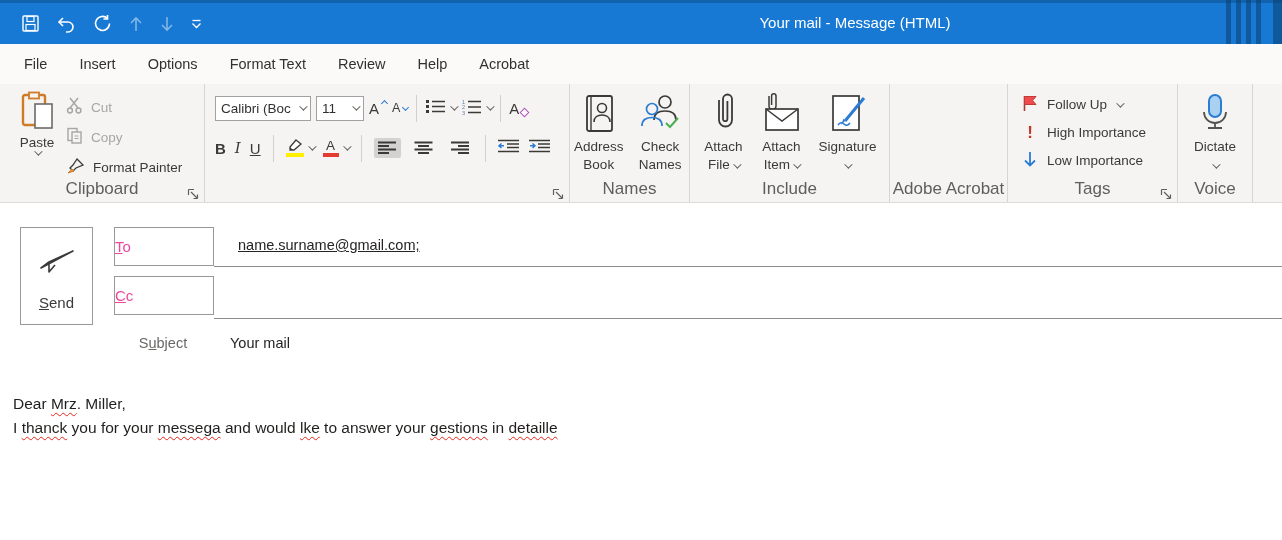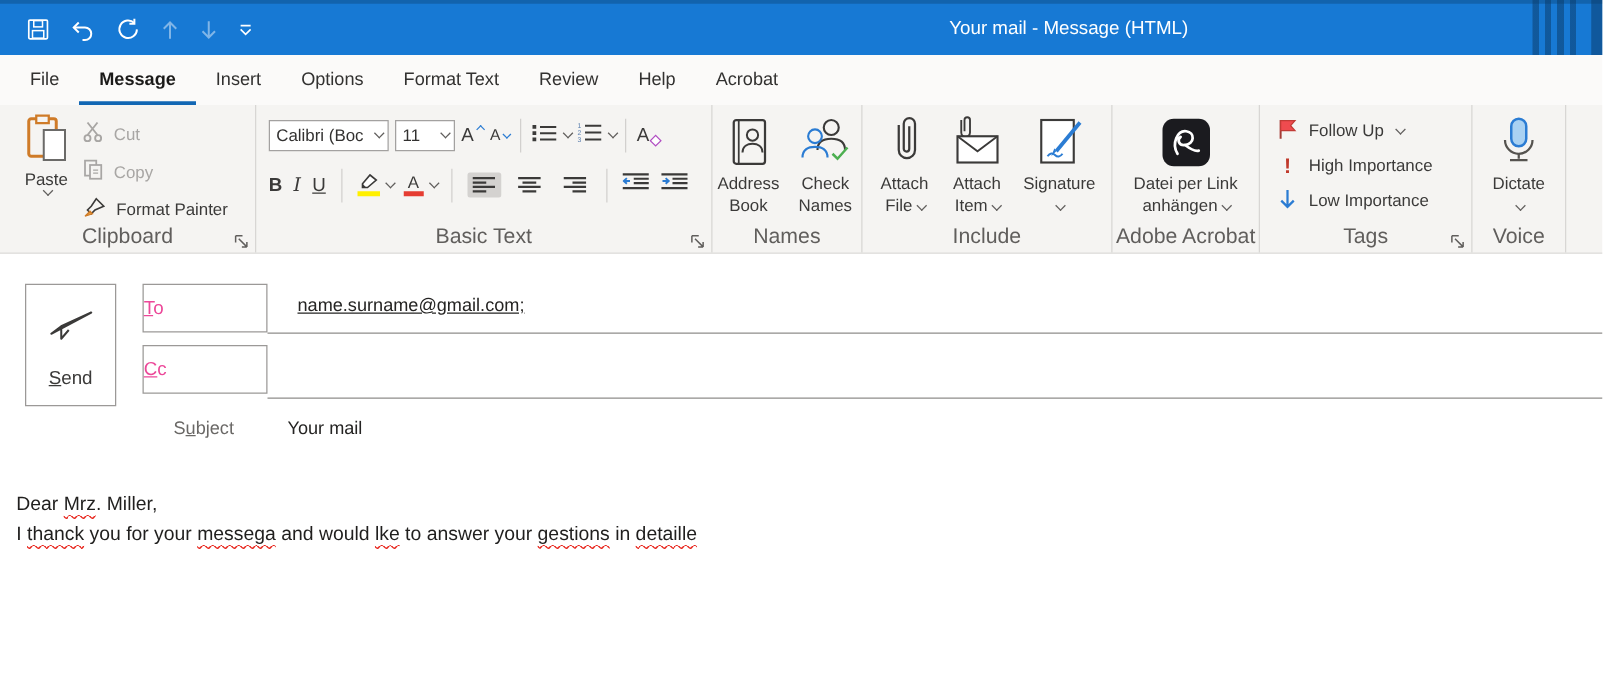--- a/index.html
+++ b/index.html
@@ -137,21 +137,20 @@
         </span>
     </div>
     <div class="win-title">Your mail - Message (HTML)</div>
     <div class="tb-stripes"></div>
     <div class="tb-edge"></div>
   </div>
 
   <div class="tabrow">
     <div class="tabs">
         <div class="tab">File</div>
-        <div class="tab active">Message</div>
         <div class="tab">Insert</div>
         <div class="tab">Options</div>
         <div class="tab">Format Text</div>
         <div class="tab">Review</div>
         <div class="tab">Help</div>
         <div class="tab">Acrobat</div>
       </div>
   </div>
 
   <div class="ribbon">
@@ -272,21 +271,20 @@
         <span class="vdiv"></span>
         <span><svg width="22" height="15" viewBox="0 0 22 15">
               <path d="M0 1.5 h21 M9 5 h12 M9 8.5 h12 M0 12.5 h21" stroke="#3b3a39" stroke-width="1.7"></path>
               <path d="M6 6.8 L1.5 6.8 M3.5 4.5 L1 6.8 L3.5 9" stroke="#2b7cd3" stroke-width="1.5" fill="none"></path>
             </svg></span>
         <span><svg width="22" height="15" viewBox="0 0 22 15">
               <path d="M0 1.5 h21 M9 5 h12 M9 8.5 h12 M0 12.5 h21" stroke="#3b3a39" stroke-width="1.7"></path>
               <path d="M1 6.8 L5.5 6.8 M3.5 4.5 L6 6.8 L3.5 9" stroke="#2b7cd3" stroke-width="1.5" fill="none"></path>
             </svg></span>
       </div>
-      <div class="group-label">Basic Text</div>
       <span class="launcher"><svg width="12" height="12" viewBox="0 0 12 12">
             <path d="M1.5 1.5 H7 M1.5 1.5 V7 M4 4 L10.5 10.5 M10.5 10.5 H6.5 M10.5 10.5 V6.5" stroke="#605e5c" stroke-width="1.2" fill="none"></path>
           </svg></span>
     </div>
 
     <div class="group g-names">
       <div class="tallwrap">
         <div class="tallbtn" style="width:58px">
           <span class="tb-icon">
               <svg width="34" height="42" viewBox="0 0 34 42">
@@ -343,32 +341,20 @@
                 <path d="M10 33 q3-4 6-1 t6-1" fill="none" stroke="#2b7cd3" stroke-width="1.6"></path>
               </svg>
             </span>
           <span class="tb-label"><span>Signature</span><br><span class="chev" style="margin-left:0"></span></span>
         </div>
       </div>
       <div class="group-label">Include</div>
     </div>
 
     <div class="group g-adobe">
-      <div class="tallwrap">
-        <div class="tallbtn" style="width:110px">
-          <span class="tb-icon">
-              <svg width="40" height="40" viewBox="0 0 40 40">
-                <rect x="1" y="1" width="38" height="38" rx="9" fill="#1b1b1f"></rect>
-                <path d="M13 29 C8 21 13 10 20 11 C27 12 27 21 19 22 C14 22.5 12.5 18 15.5 15.5" fill="none" stroke="#fff" stroke-width="2.2" stroke-linecap="round"></path>
-                <path d="M19 22 C23 25 27 27.5 30 26.5" fill="none" stroke="#fff" stroke-width="2.2" stroke-linecap="round"></path>
-              </svg>
-            </span>
-          <span class="tb-label"><span>Datei per Link</span><br><span>anhängen</span><span class="chev"></span></span>
-        </div>
-      </div>
       <div class="group-label">Adobe Acrobat</div>
     </div>
 
     <div class="group g-tags">
       <div class="tag-col">
         <div class="tag-row">
           <span><svg width="16" height="18" viewBox="0 0 16 18">
                 <path d="M2.5 2 V17" stroke="#a33c36" stroke-width="1.6"></path>
                 <path d="M2.5 2.5 H14 L10.5 6.5 L14 10.5 H2.5 Z" fill="#ef4b4f" stroke="#c13b36" stroke-width="1"></path>
               </svg></span>

